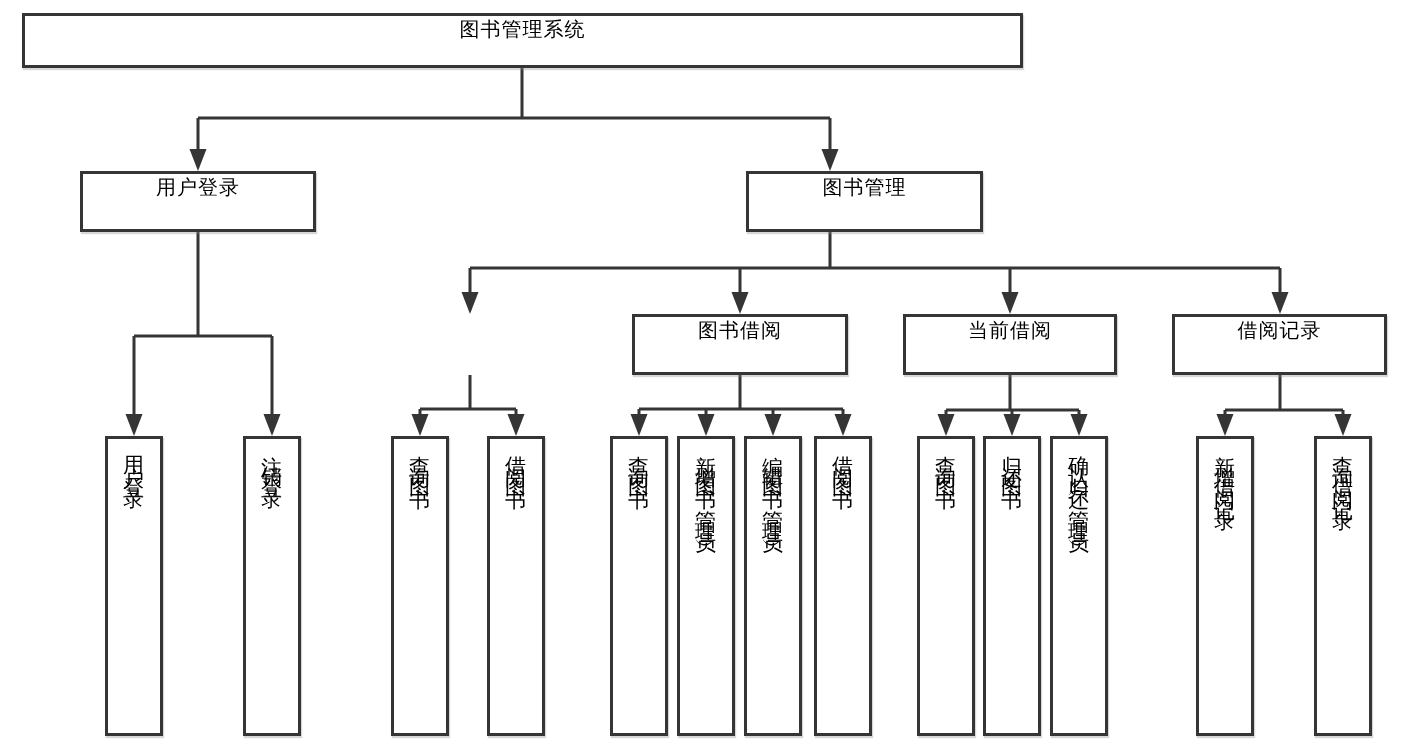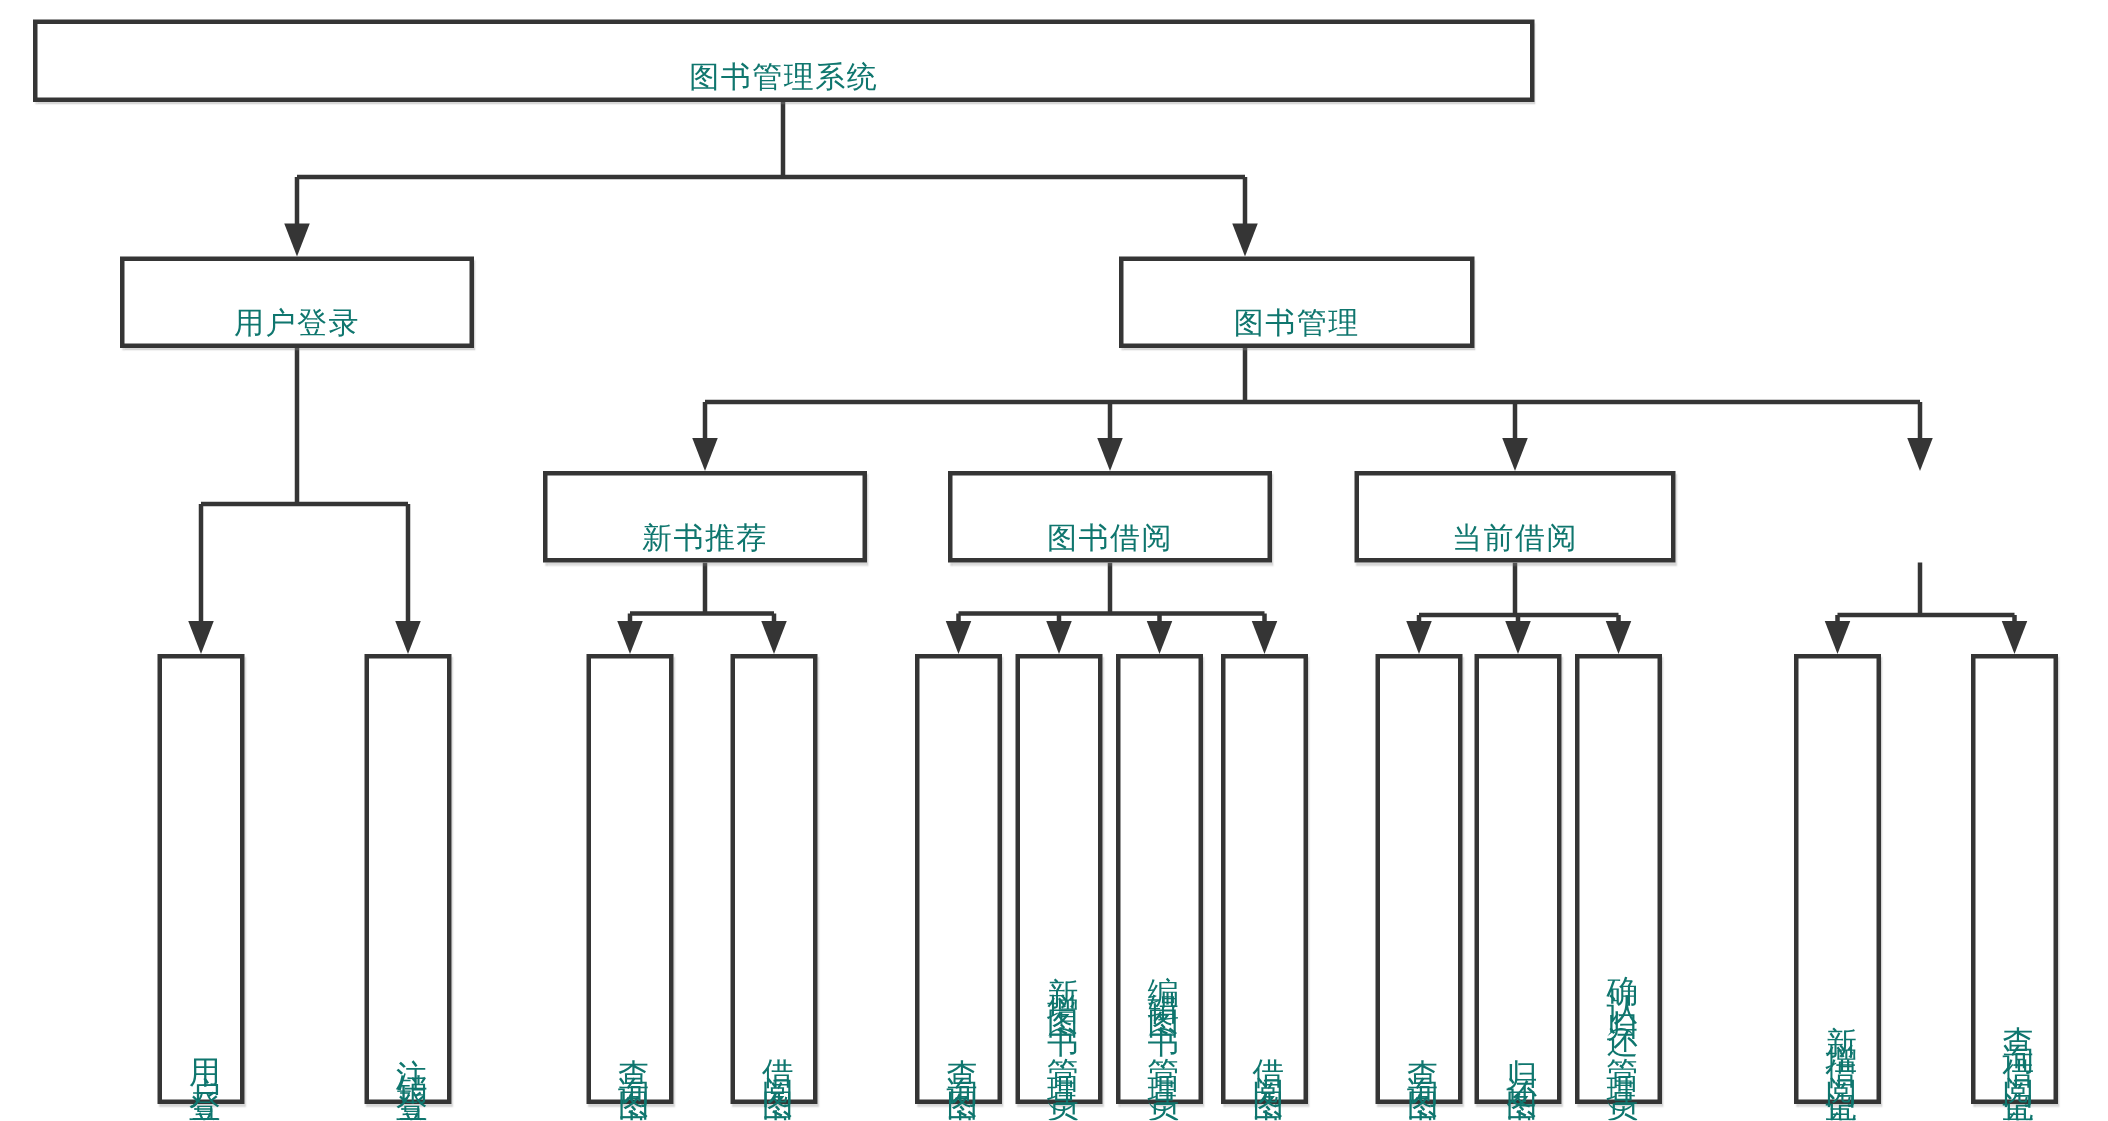--- a/index.html
+++ b/index.html
@@ -9,26 +9,25 @@
     background:#ffffff;
     font-family:"Liberation Sans","DejaVu Sans",sans-serif;
     overflow:hidden;
   }
   .wires{position:absolute;left:0;top:0;pointer-events:none;}
   .node{
     position:absolute;
     box-sizing:border-box;
     background:#ffffff;
     border:3px solid #353535;
-    color:#0f766e;
+    color:#000000;
     display:flex;
-    align-items:flex-end;
+    align-items:flex-start;
     justify-content:center;
     box-shadow:1px 2px 1px rgba(140,140,140,0.35);
-    font-family:Liberation Mono, monospace;
   }
   .hbox{font-size:20px;letter-spacing:1px;white-space:nowrap;}
   .vbox{width:58px;height:300px;top:436px;}
   .vbox span{
     writing-mode:vertical-rl;
     text-orientation:mixed;
     font-size:21px;
     letter-spacing:11px;
     line-height:1;
     white-space:nowrap;
@@ -93,28 +92,28 @@
     <span>图书管理系统</span>
   </div>
 
   <div class="node hbox lvl" style="left:80px;top:171px;width:236px;">
     <span>用户登录</span>
   </div>
   <div class="node hbox lvl" style="left:711px;top:171px;width:237px;margin-left:35px;">
     <span>图书管理</span>
   </div>
 
-  <div class="node hbox lvl" style="left:362px;top:314px;width:216px;">
-    <span>新书推荐</span>
-  </div>
   <div class="node hbox lvl" style="left:903px;top:314px;width:214px;">
     <span>当前借阅</span>
   </div>
   <div class="node hbox lvl" style="left:632px;top:314px;width:216px;">
     <span>图书借阅</span>
+  </div>
+  <div class="node hbox lvl" style="left:1172px;top:314px;width:215px;">
+    <span>借阅记录</span>
   </div>
 
   <div class="node vbox" style="left:105px;">
     <span>用户登录</span>
   </div>
   <div class="node vbox" style="left:243px;">
     <span>注销登录</span>
   </div>
 
   <div class="node vbox" style="left:391px;">

